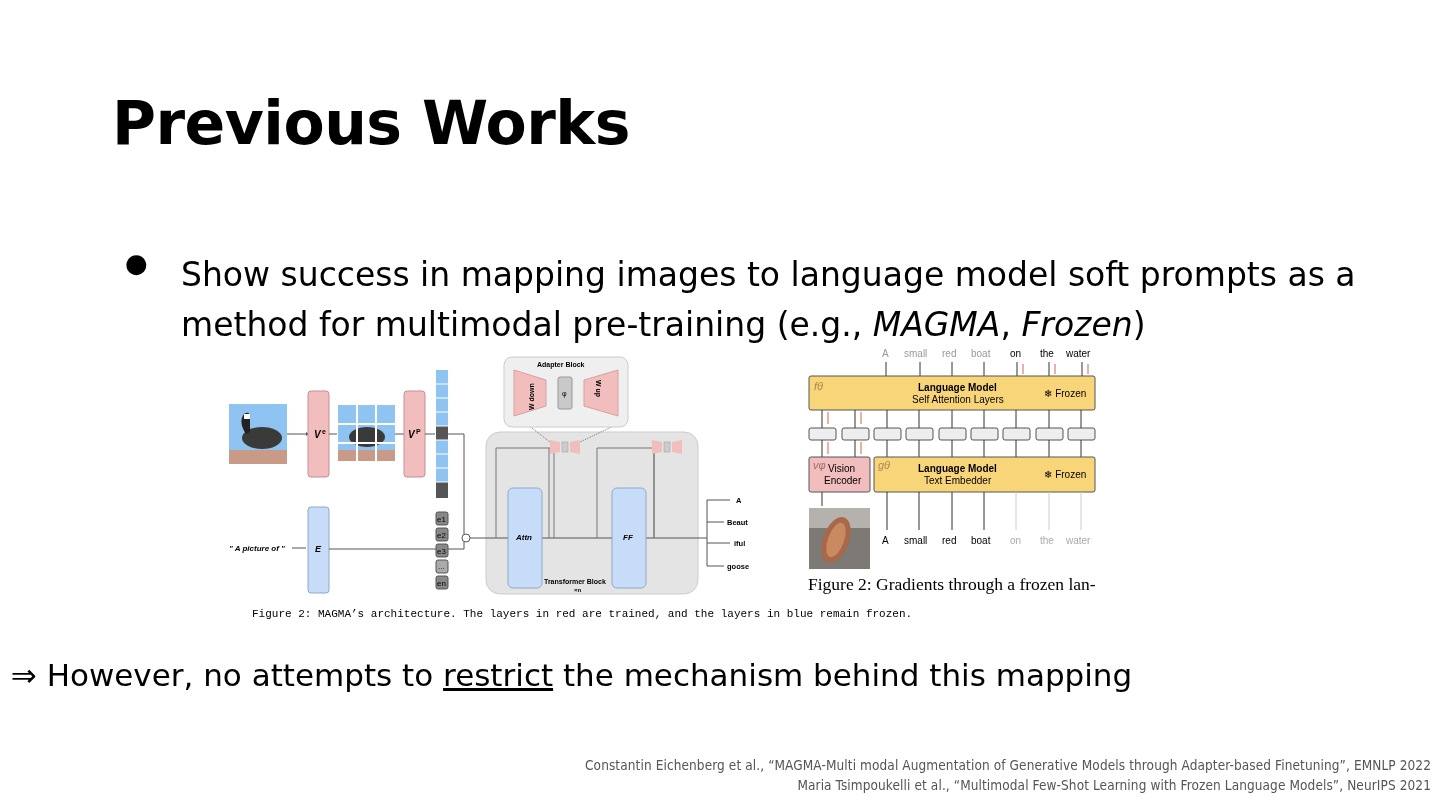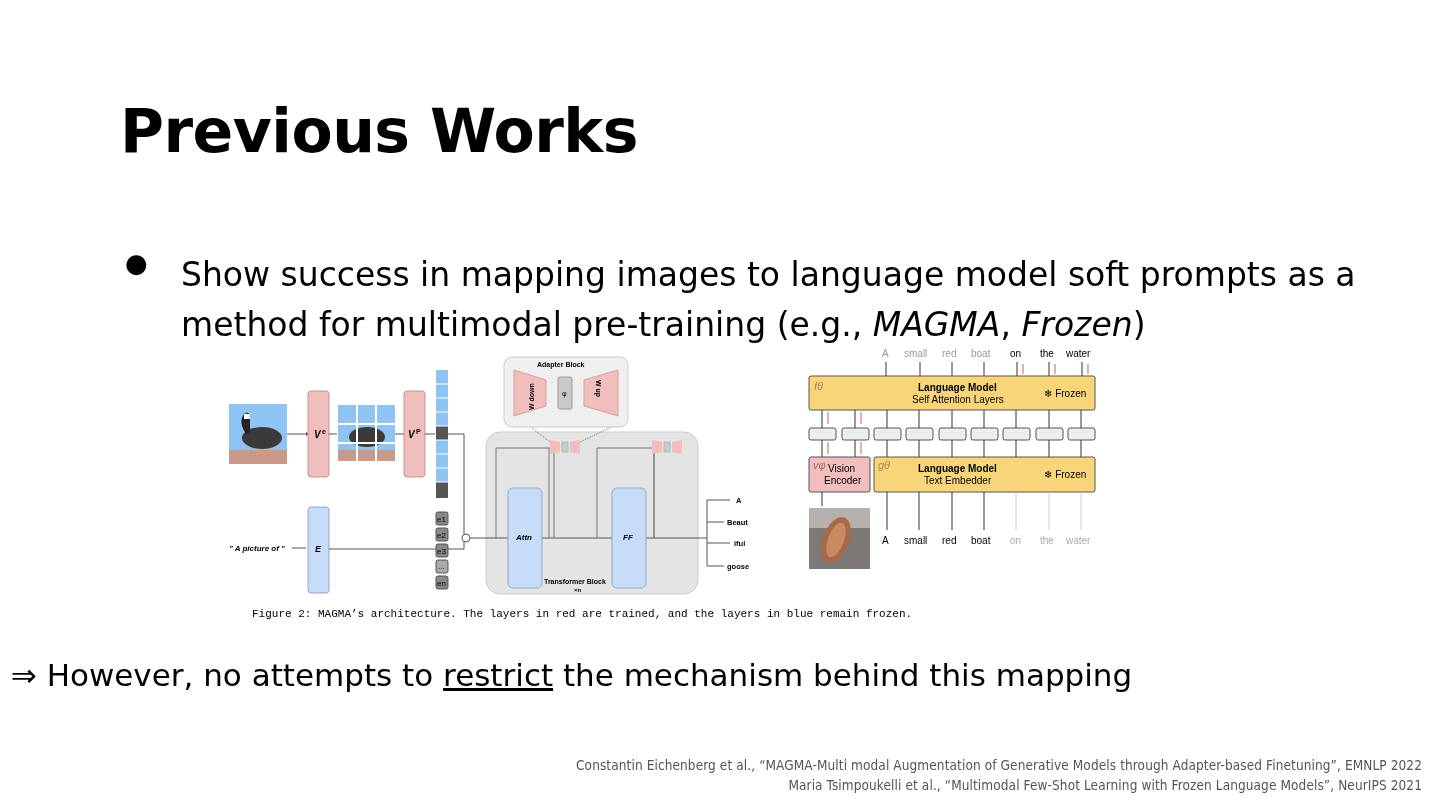--- a/index.html
+++ b/index.html
@@ -1,23 +1,23 @@
 <!DOCTYPE html>
 <html><head>
 <meta charset="utf-8">
 <style>
   html,body{margin:0;padding:0;}
   body{width:1440px;height:810px;background:#ffffff;position:relative;overflow:hidden;font-family:"DejaVu Sans",sans-serif;color:#000;}
-  .title{position:absolute;left:108px;top:84px;font-size:60px;font-weight:bold;letter-spacing:-0.5px;margin:12px;}
+  .title{position:absolute;left:108px;top:84px;font-size:60px;font-weight:bold;letter-spacing:-0.5px;margin:4px;}
   .bullet{position:absolute;left:125px;top:238px;font-size:33px;line-height:50px;}
   .bullet-dot{position:absolute;left:0;top:0;font-size:26px;}
   .bullet-text{position:absolute;left:56px;top:12px;width:1180px;}
   .conclusion{position:absolute;left:0;top:652px;width:1143px;text-align:center;font-size:31px;line-height:46px;}
   .u{text-decoration:underline;}
-  .cite{position:absolute;right:18px;font-size:13.5px;color:#555;font-family:"DejaVu Sans Condensed","DejaVu Sans",sans-serif;letter-spacing:0.1px;}
+  .cite{position:absolute;right:9px;font-size:13.5px;color:#555;font-family:"DejaVu Sans Condensed","DejaVu Sans",sans-serif;letter-spacing:0.1px;}
   .fig{position:absolute;}
   .caption1{position:absolute;left:252px;top:608px;font-family:Liberation Mono, monospace;font-size:11px;}
   .caption2{position:absolute;left:808px;top:574px;font-family:"Liberation Serif",serif;font-size:17.5px;line-height:20px;width:310px;}
   svg text{font-family:"Liberation Sans",sans-serif;}
   .mono{font-family:"Liberation Mono",monospace;}
 </style>
 </head>
 <body>
 
 <h1 class="title">Previous Works</h1>
@@ -245,20 +245,21 @@
     <text x="76" y="200" fill="#000">A</text>
     <text x="98" y="200" fill="#000">small</text>
     <text x="136" y="200" fill="#000">red</text>
     <text x="165" y="200" fill="#000">boat</text>
     <text x="204" y="200" fill="#aaa">on</text>
     <text x="234" y="200" fill="#aaa">the</text>
     <text x="260" y="200" fill="#aaa">water</text>
   </g>
 </svg>
 <div class="caption2">
+  <div>Figure 2: Gradients through a frozen lan-</div>
 </div>
 
 <div class="conclusion">
   <div><span>⇒</span><span> However, no attempts to </span><span class="u">restrict</span><span> the mechanism behind this mapping</span></div>
 </div>
 
 <div class="cite" style="top:757px">Constantin Eichenberg et al., “MAGMA-Multi modal Augmentation of Generative Models through Adapter-based Finetuning”, EMNLP 2022</div>
 <div class="cite" style="top:777px">Maria Tsimpoukelli et al., “Multimodal Few-Shot Learning with Frozen Language Models”, NeurIPS 2021</div>
 
 </body></html>

